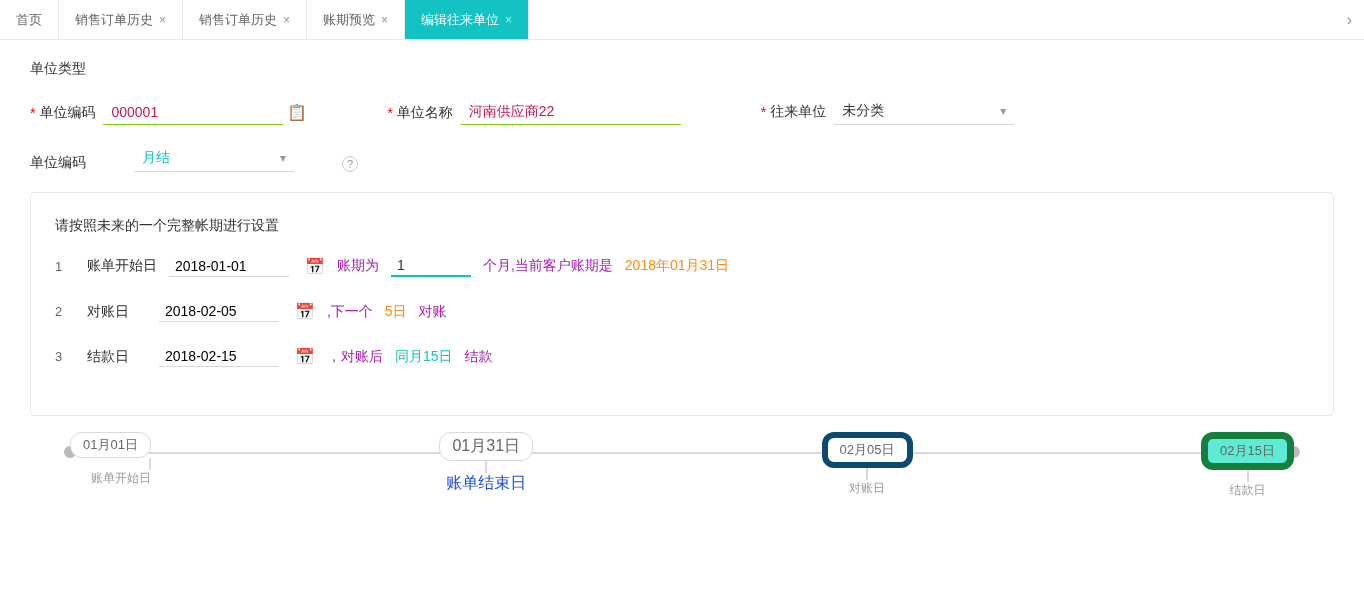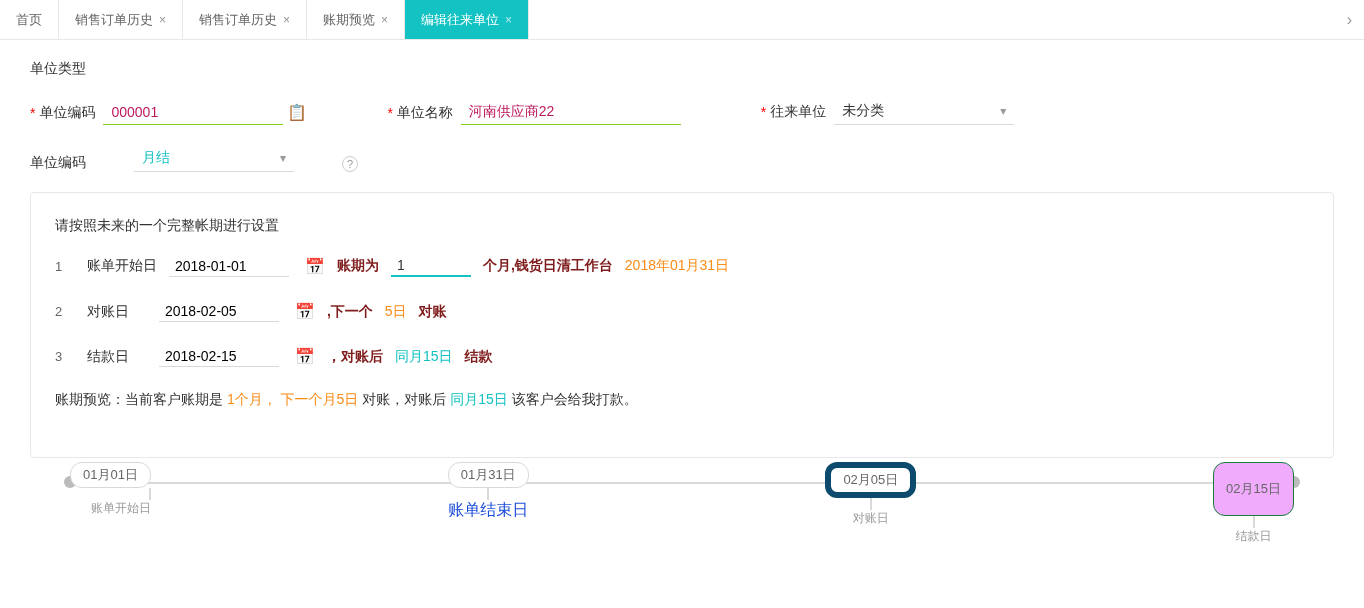--- a/index.html
+++ b/index.html
@@ -174,21 +174,21 @@
       color: #999;
       cursor: pointer;
       margin-left: 8px;
     }
 
     
     .section-box {
       border: 1px solid #e8e8e8;
       border-radius: 4px;
       padding: 24px;
-      margin-bottom: 4px;
+      margin-bottom: 16px;
       background: #fff;
     }
     .section-title {
       font-size: 14px;
       color: #333;
       margin-bottom: 20px;
     }
 
     
     .setting-row {
@@ -221,21 +221,21 @@
       border-bottom: 2px solid #13c2c2;
       outline: none;
       padding: 2px 6px;
       font-size: 14px;
       width: 80px;
       background: transparent;
       color: #333;
     }
     .text-orange { color: #fa8c16; }
     .text-teal { color: #13c2c2; }
-    .text-normal { color: #7f1d1d; font-weight: bold; }
+    .text-normal { color: #a21caf; }
 
     
     .preview-text {
       font-size: 14px;
       color: #333;
       margin-bottom: 24px;
     }
   </style>
 </head>
 <body>
@@ -303,21 +303,21 @@
   <div class="section-box">
     <div class="section-title">请按照未来的一个完整帐期进行设置</div>
 
     <div class="setting-row">
       <span class="row-num">1</span>
       <span class="row-label">账单开始日</span>
       <input class="date-input" value="2018-01-01" style="">
       <span class="cal-icon">📅</span>
       <span class="text-normal">账期为</span>
       <input class="period-input" value="1" style="">
-      <span class="text-normal">个月,钱货日清工作台</span>
+      <span class="text-normal">个月,当前客户账期是</span>
       <span class="text-orange">2018年01月31日</span>
     </div>
 
     <div class="setting-row">
       <span class="row-num">2</span>
       <span class="row-label">对账日</span>
       <input class="date-input" value="2018-02-05" style="">
       <span class="cal-icon">📅</span>
       <span class="text-normal">,下一个</span>
       <span class="text-orange">5日</span>
@@ -327,54 +327,46 @@
     <div class="setting-row">
       <span class="row-num">3</span>
       <span class="row-label">结款日</span>
       <input class="date-input" value="2018-02-15" style="">
       <span class="cal-icon">📅</span>
       <span class="text-normal">，对账后</span>
       <span class="text-teal">同月15日</span>
       <span class="text-normal">结款</span>
     </div>
 
-    <div class="preview-text">
-      <span>账期预览：当前客户账期是</span>
-      <span class="text-orange">1个月，</span>
-      <span class="text-orange">下一个月5日</span>
-      <span>对账，对账后</span>
-      <span class="text-teal">同月15日</span>
-      <span>该客户会给我打款。</span>
-    </div>
   </div>
 
   <div style="position: relative; padding: 0 40px;">
 
     <div style="position: absolute; top: 20px; left: 40px; right: 40px; height: 2px; background: #d9d9d9; z-index: 0;"></div>
 
     <div style="position: absolute; top: 14px; left: 34px; width: 12px; height: 12px; border-radius: 50%; background: #bbb; z-index: 1;"></div>
     <div style="position: absolute; top: 14px; right: 34px; width: 12px; height: 12px; border-radius: 50%; background: #bbb; z-index: 1;"></div>
 
     <div style="display: flex; justify-content: space-between; position: relative; z-index: 1;">
       <div style="display: flex; flex-direction: column; align-items: flex-end;">
         <div style="border: 1px solid #d9d9d9; border-radius: 12px; padding: 3px 12px; background: #fff; font-size: 13px; color: #666;">01月01日</div>
         <div style="width: 2px; height: 12px; background: #d9d9d9;"></div>
         <div style="font-size: 12px; color: #999;">账单开始日</div>
       </div>
       <div style="display: flex; flex-direction: column; align-items: center;">
-        <div style="border: 1px solid #d9d9d9; border-radius: 12px; padding: 3px 12px; background: #fff; font-size: 13px; color: #666;">01月31日</div>
+        <div style="border: 1px solid #d9d9d9; border-radius: 12px; padding: 3px 12px; background: #fff; font-size: 16px; color: #666;">01月31日</div>
         <div style="width: 2px; height: 12px; background: #d9d9d9;"></div>
         <div style="font-size: 16px; color: #1d4ed8;">账单结束日</div>
       </div>
       <div style="display: flex; flex-direction: column; align-items: center;">
         <div style="border: 6px solid #0c4a6e; border-radius: 12px; padding: 3px 12px; background: #fff; font-size: 13px; color: #666;">02月05日</div>
         <div style="width: 2px; height: 12px; background: #d9d9d9;"></div>
         <div style="font-size: 12px; color: #999;">对账日</div>
       </div>
       <div style="display: flex; flex-direction: column; align-items: center;">
-        <div style="border: 1px solid #15803d; border-radius: 12px; padding: 17px 12px; background: #f0abfc; font-size: 13px; color: #666;">02月15日</div>
+        <div style="border: 7px solid #15803d; border-radius: 12px; padding: 3px 12px; background: #5eead4; font-size: 13px; color: #666;">02月15日</div>
         <div style="width: 2px; height: 12px; background: #d9d9d9;"></div>
         <div style="font-size: 12px; color: #999;">结款日</div>
       </div>
     </div>
   </div>
 
 </div>
 
 </body></html>

